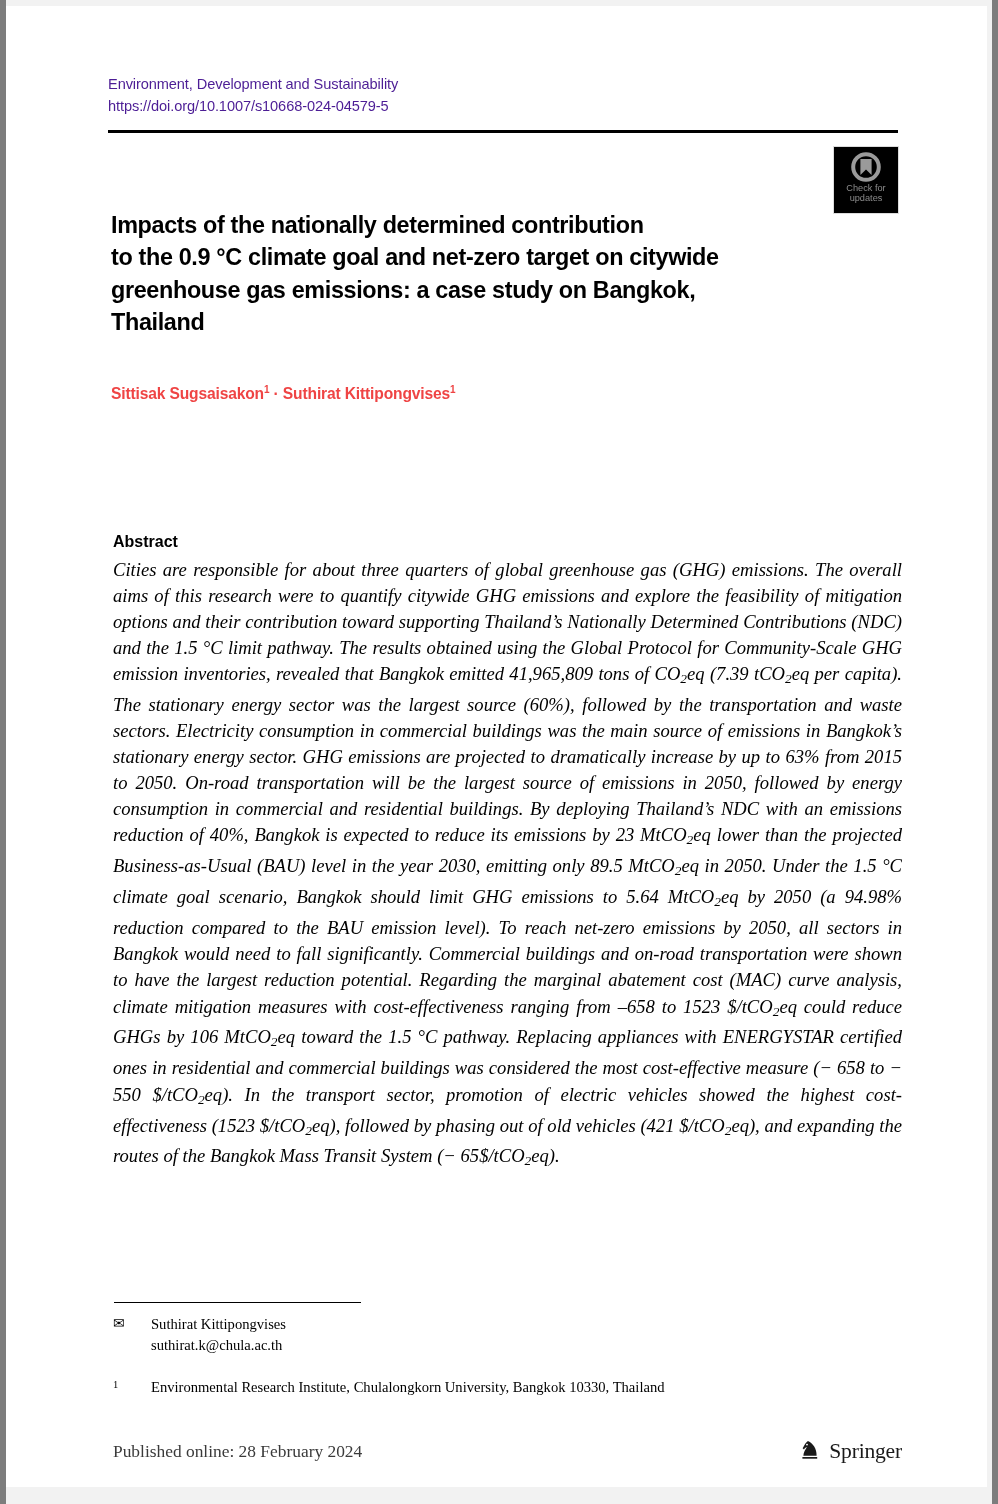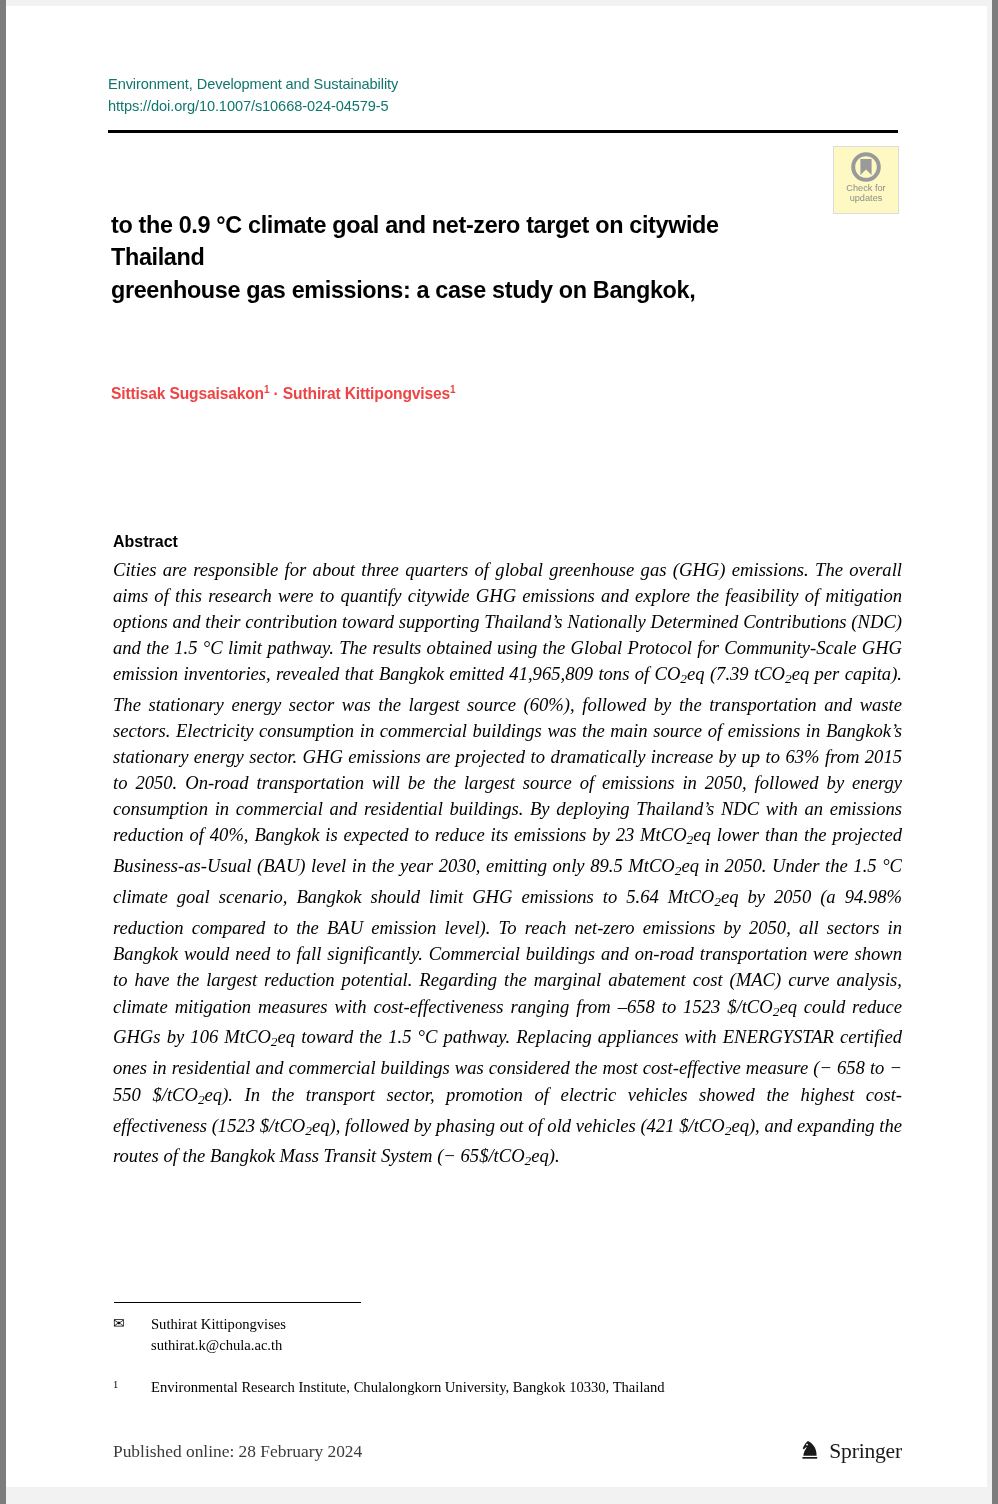--- a/index.html
+++ b/index.html
@@ -43,42 +43,42 @@
 
   
   .journal-header {
     position: absolute;
     left: 102px;
     top: 68px;
     width: 790px;
     font-family: "Liberation Sans", sans-serif;
     font-size: 14.6px;
     line-height: 1.48;
-    color: #0f766e;
+    color: #4c1d95;
     letter-spacing: -0.1px;
   }
   .journal-header div { white-space: nowrap; }
 
   .header-rule {
     position: absolute;
     left: 102px;
     top: 124px;
     width: 790px;
     height: 3px;
     background: #000;
   }
 
   
   .crossmark {
     position: absolute;
     left: 827px;
     top: 140px;
     width: 64px;
     height: 66px;
-    background: #fef9c3;
+    background: #000000;
     border: 1px solid #dcdcdc;
     text-align: center;
     font-family: "Liberation Sans", sans-serif;
   }
   .crossmark .cm-logo {
     width: 32px;
     height: 32px;
     margin: 4px auto 1px auto;
     display: block;
   }
@@ -246,23 +246,24 @@
     <div class="crossmark">
       <svg class="cm-logo" viewBox="0 0 40 40">
         <circle cx="20" cy="20" r="16" fill="none" stroke="#9a9a9a" stroke-width="5"></circle>
         <path d="M13 10 L27 10 L27 30 L20 23 L13 30 Z" fill="#9a9a9a"></path>
       </svg>
       <div class="cm-text">Check for</div>
       <div class="cm-text">updates</div>
     </div>
 
     <div class="title">
+        <div>Impacts of the nationally determined contribution</div>
         <div>to the 0.9 °C climate goal and net-zero target on citywide</div>
+        <div>greenhouse gas emissions: a case study on Bangkok,</div>
         <div>Thailand</div>
-        <div>greenhouse gas emissions: a case study on Bangkok,</div>
       </div>
 
     <div class="authors"><span>Sittisak Sugsaisakon</span><sup>1</sup><span> · </span><span>Suthirat Kittipongvises</span><sup>1</sup></div>
 
 
     <div class="abstract-heading">Abstract</div>
     <div class="abstract-body">Cities are responsible for about three quarters of global greenhouse gas (GHG) emissions. The overall aims of this research were to quantify citywide GHG emissions and explore the feasibility of mitigation options and their contribution toward supporting Thailand’s Nationally Determined Contributions (NDC) and the 1.5 °C limit pathway. The results obtained using the Global Protocol for Community-Scale GHG emission inventories, revealed that Bangkok emitted 41,965,809 tons of CO<sub>2</sub>eq (7.39 tCO<sub>2</sub>eq per capita). The stationary energy sector was the largest source (60%), followed by the transportation and waste sectors. Electricity consumption in commercial buildings was the main source of emissions in Bangkok’s stationary energy sector. GHG emissions are projected to dramatically increase by up to 63% from 2015 to 2050. On-road transportation will be the largest source of emissions in 2050, followed by energy consumption in commercial and residential buildings. By deploying Thailand’s NDC with an emissions reduction of 40%, Bangkok is expected to reduce its emissions by 23 MtCO<sub>2</sub>eq lower than the projected Business-as-Usual (BAU) level in the year 2030, emitting only 89.5 MtCO<sub>2</sub>eq in 2050. Under the 1.5 °C climate goal scenario, Bangkok should limit GHG emissions to 5.64 MtCO<sub>2</sub>eq by 2050 (a 94.98% reduction compared to the BAU emission level). To reach net-zero emissions by 2050, all sectors in Bangkok would need to fall significantly. Commercial buildings and on-road transportation were shown to have the largest reduction potential. Regarding the marginal abatement cost (MAC) curve analysis, climate mitigation measures with cost-effectiveness ranging from –658 to 1523 $/tCO<sub>2</sub>eq could reduce GHGs by 106 MtCO<sub>2</sub>eq toward the 1.5 °C pathway. Replacing appliances with ENERGYSTAR certified ones in residential and commercial buildings was considered the most cost-effective measure (− 658 to − 550 $/tCO<sub>2</sub>eq). In the transport sector, promotion of electric vehicles showed the highest cost-effectiveness (1523 $/tCO<sub>2</sub>eq), followed by phasing out of old vehicles (421 $/tCO<sub>2</sub>eq), and expanding the routes of the Bangkok Mass Transit System (− 65$/tCO<sub>2</sub>eq).</div>
 
     <div class="footnote-rule"></div>
     <div class="footnotes">

